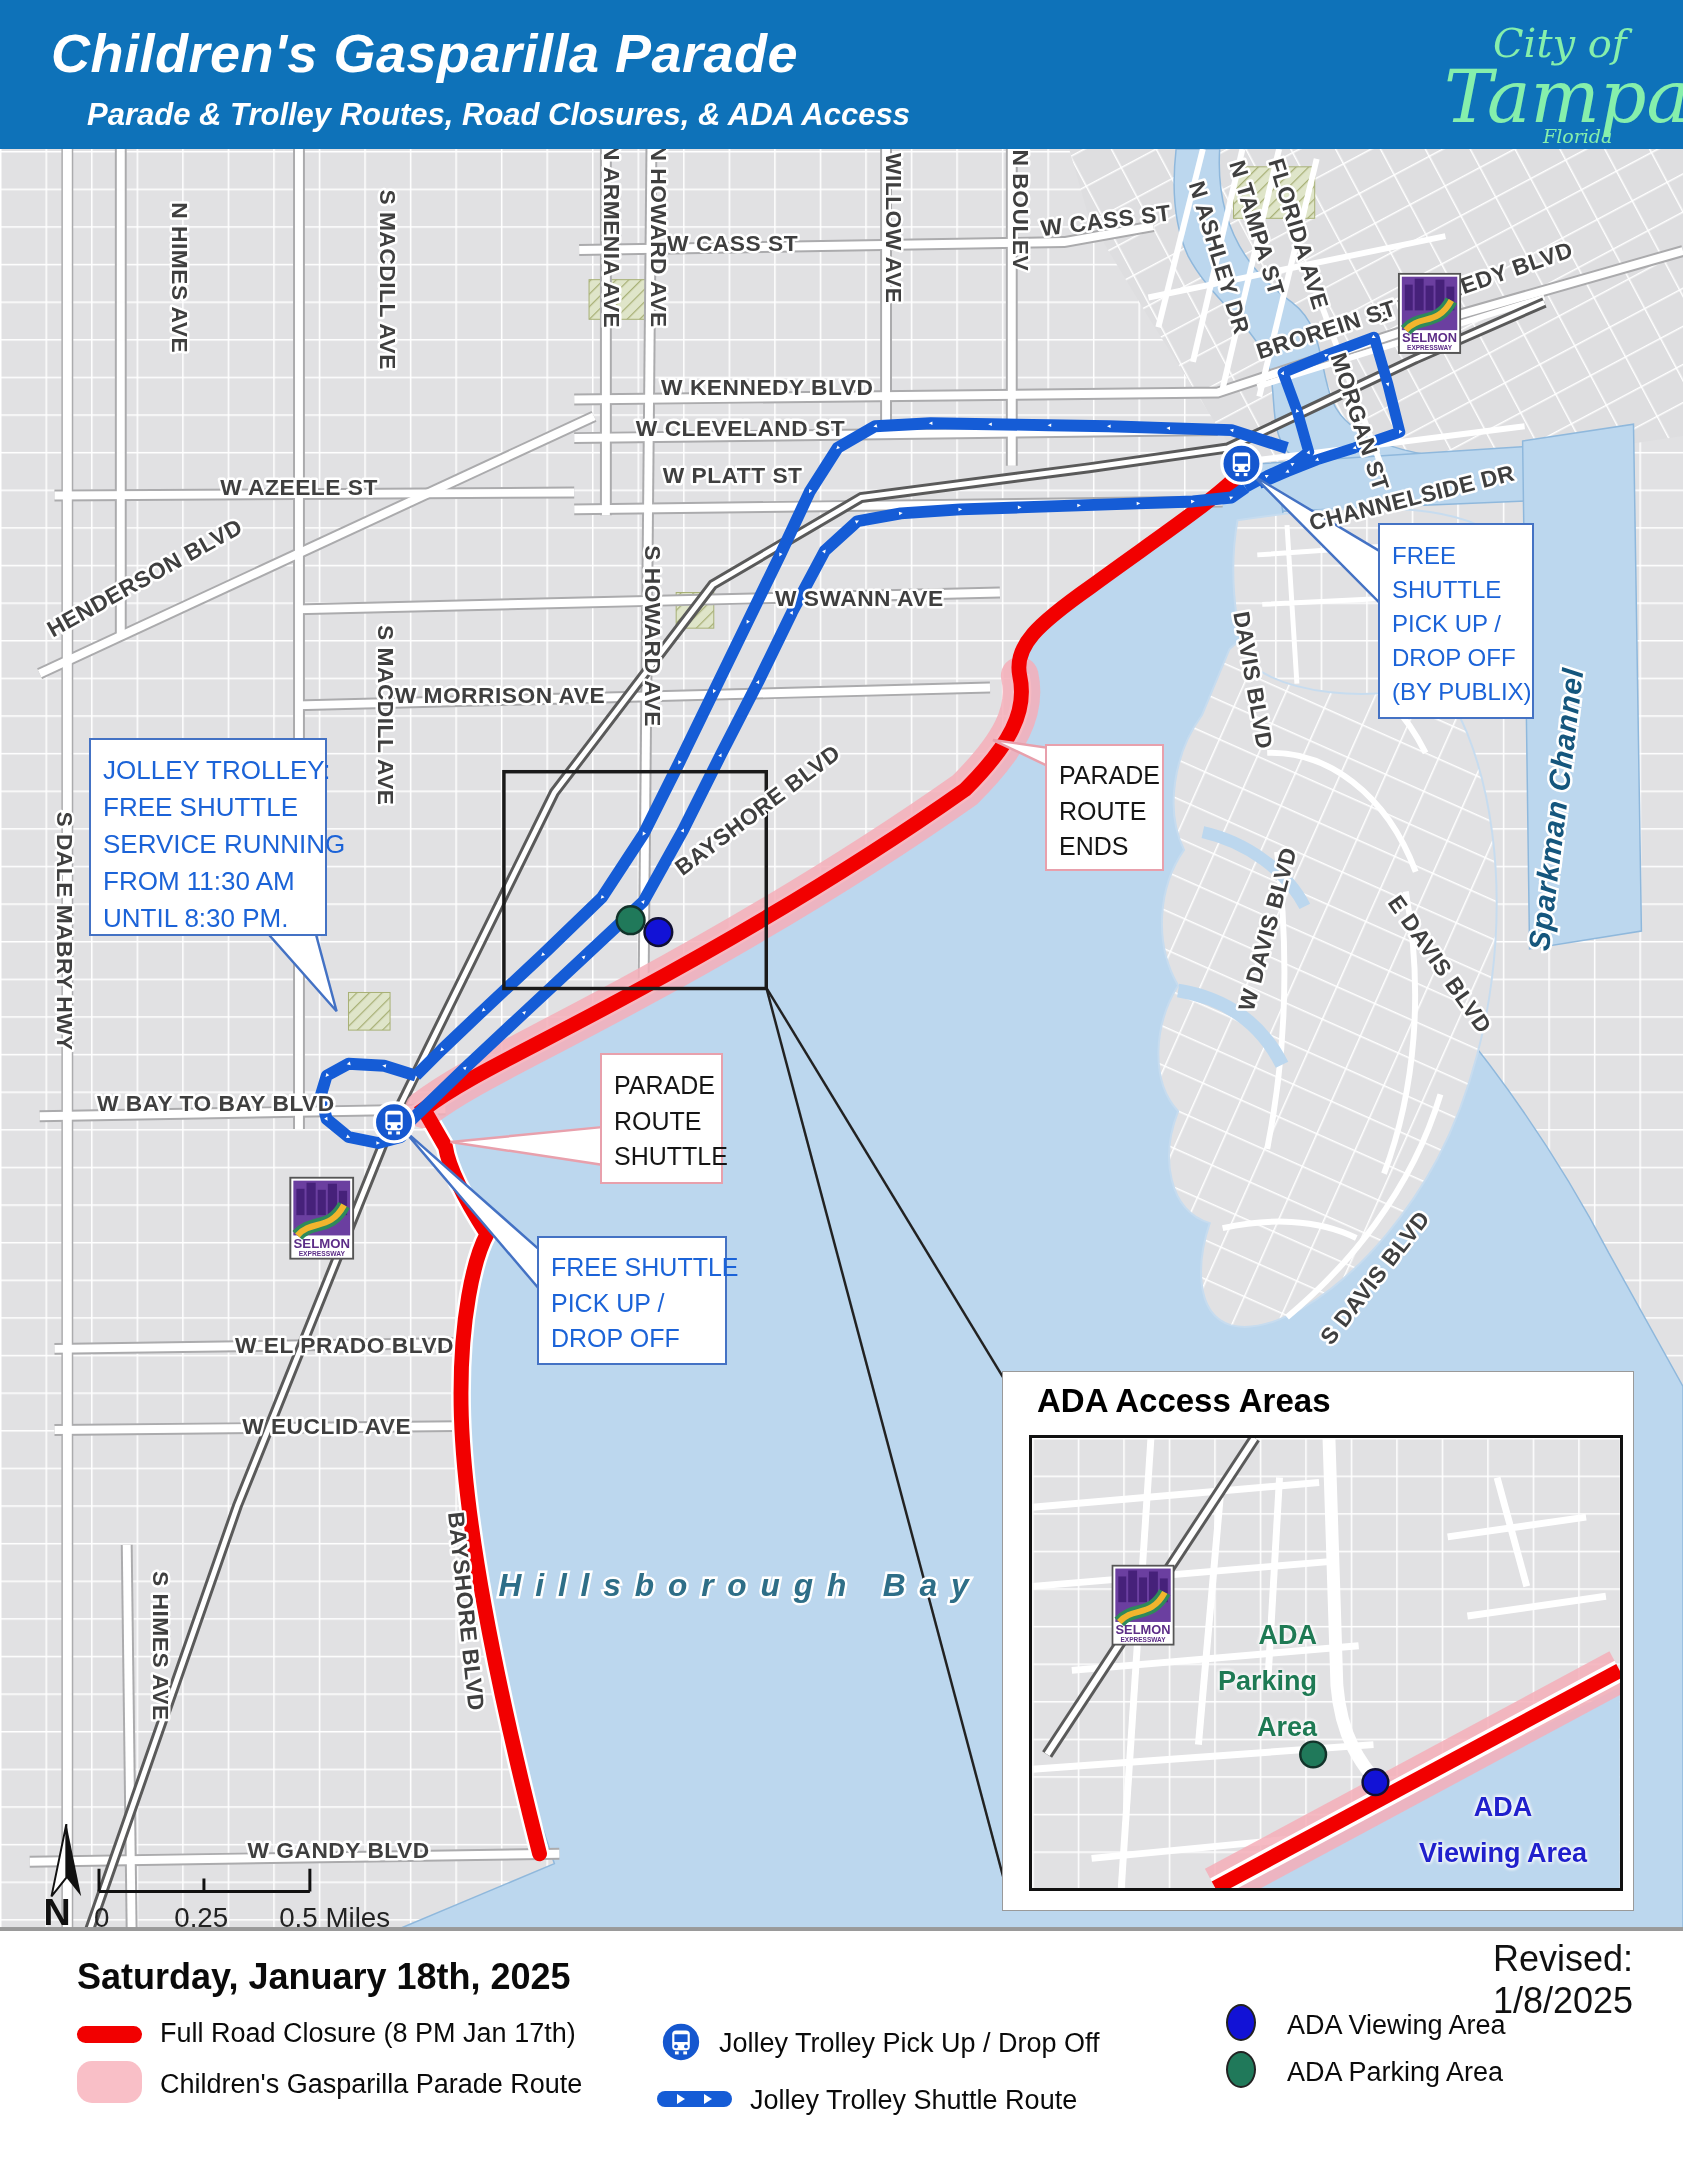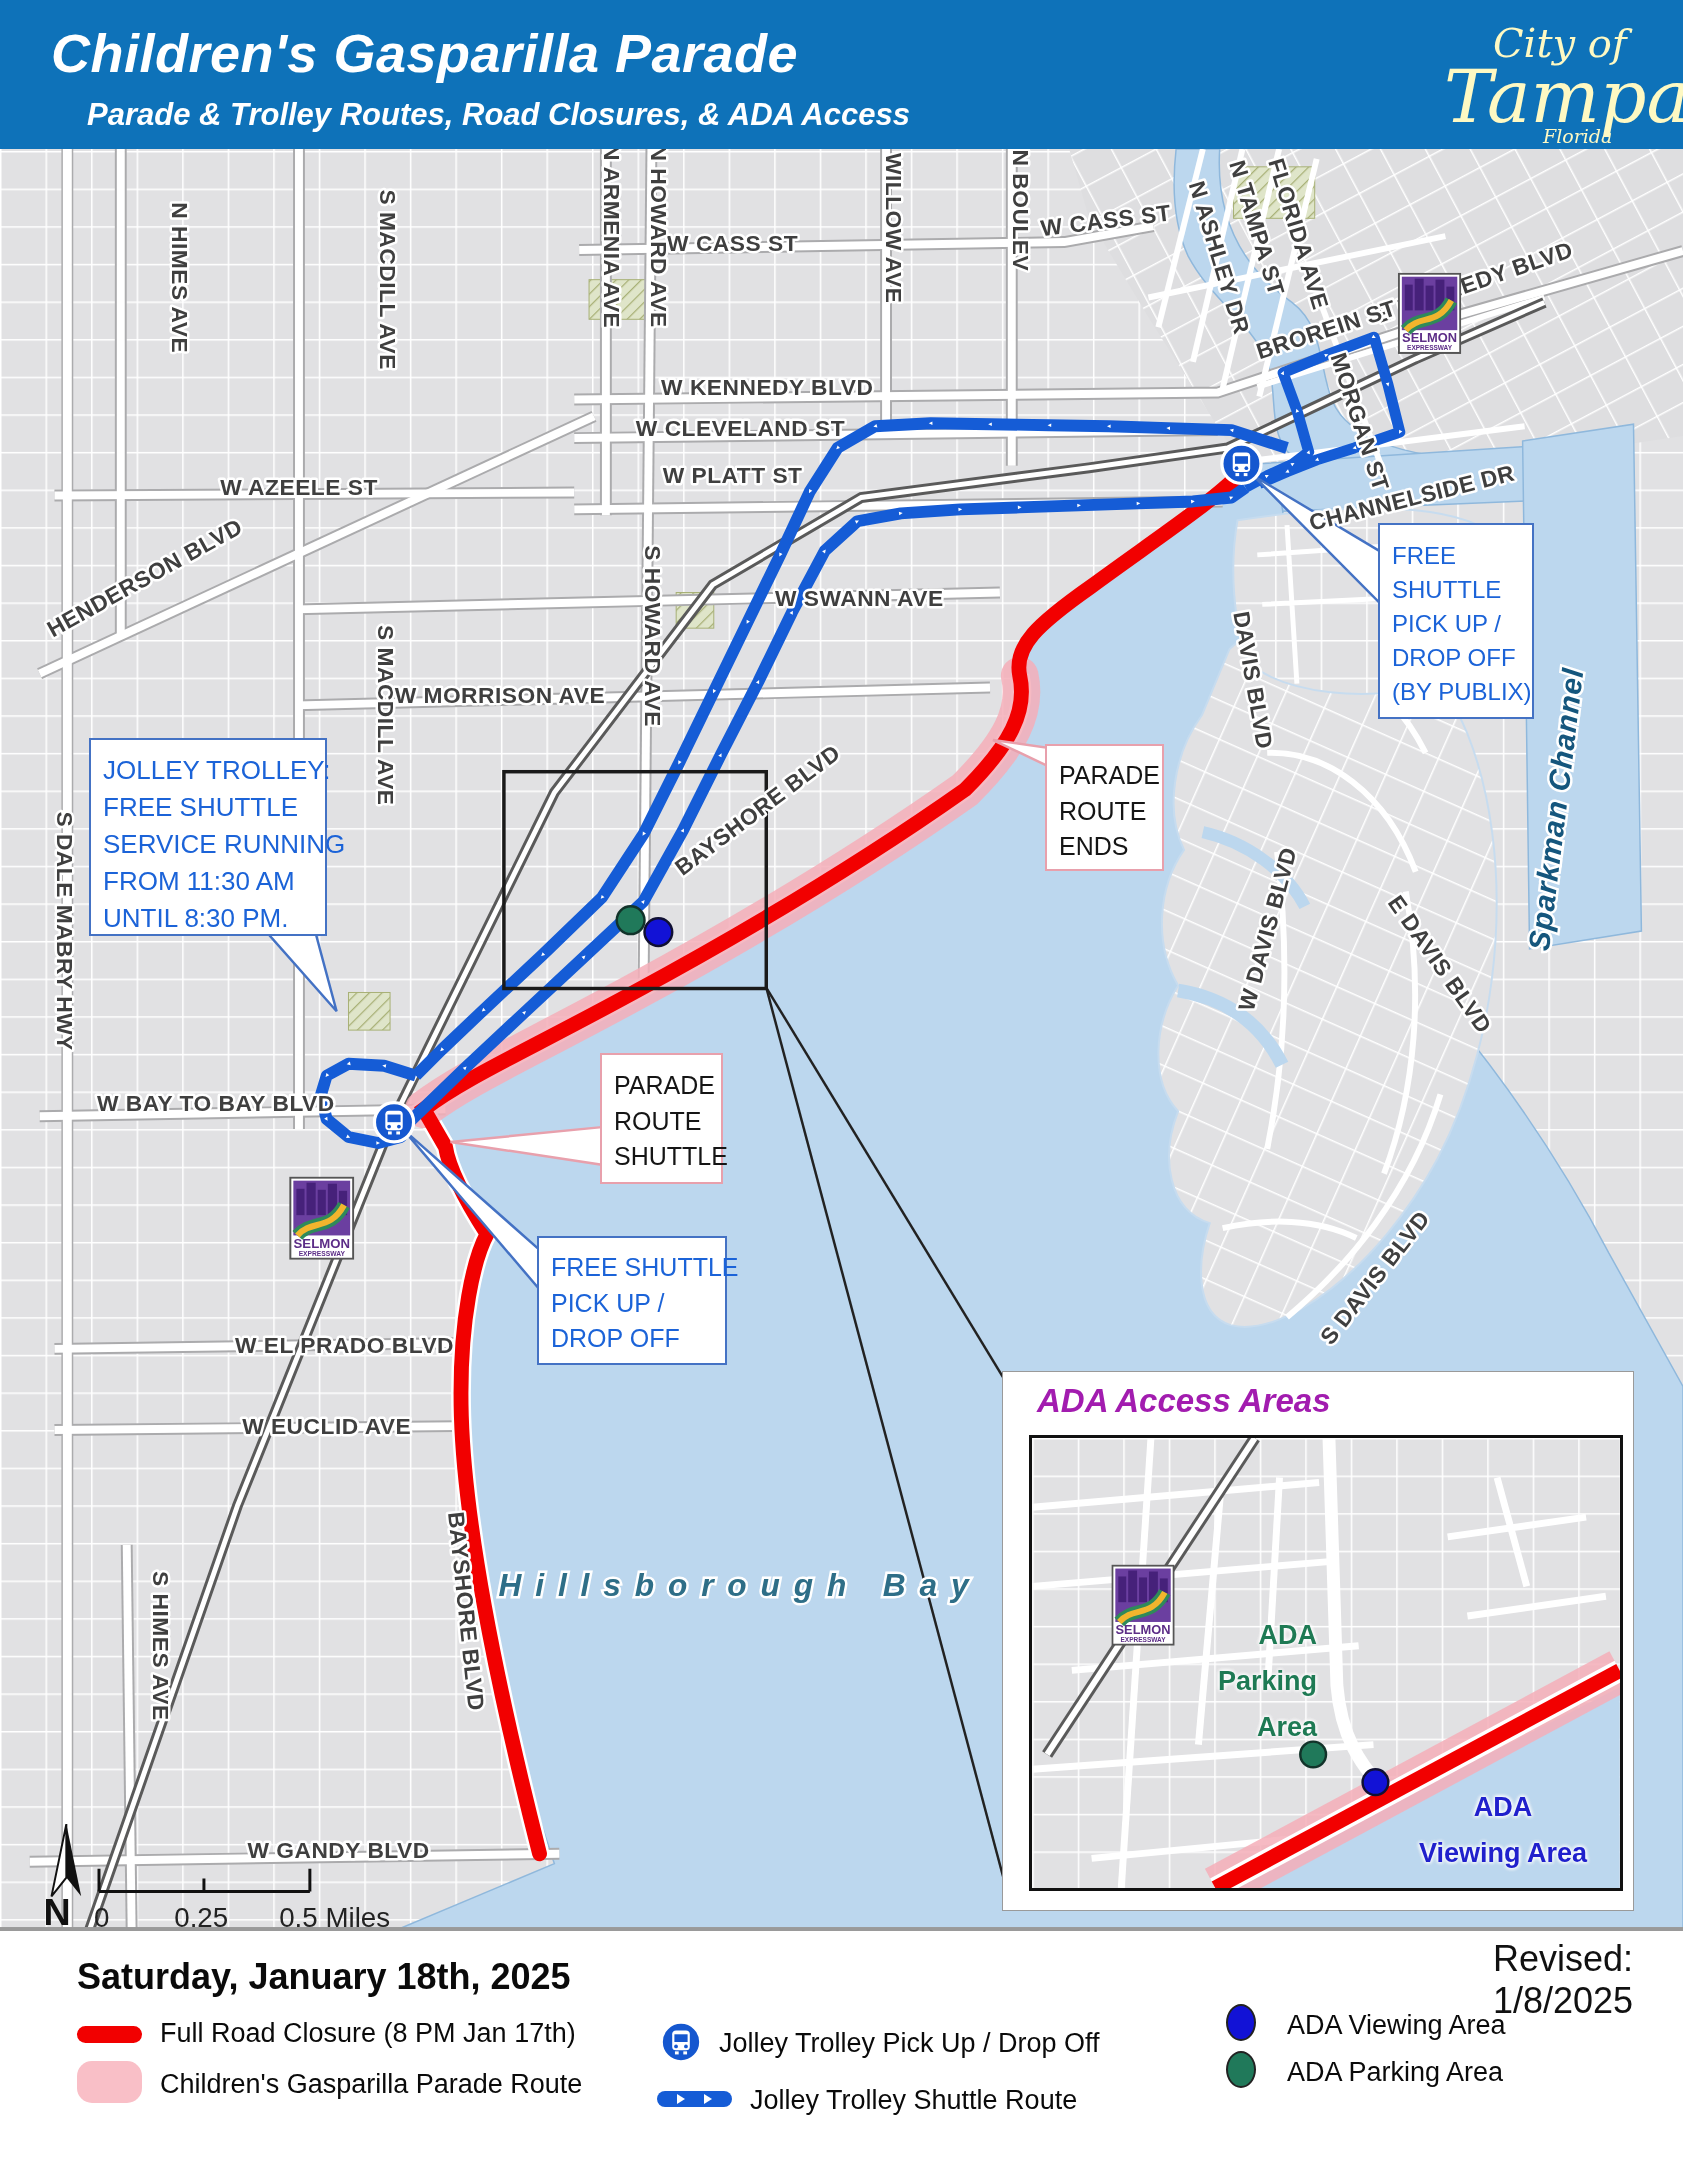--- a/index.html
+++ b/index.html
@@ -2,38 +2,38 @@
 <html><head>
 <meta charset="utf-8">
 <style>
   html,body{margin:0;padding:0;background:#fff;}
   #page{position:relative;width:1683px;height:2178px;overflow:hidden;background:#fff;
         font-family:"Liberation Sans",sans-serif;}
   
   .hdr{position:absolute;left:0;top:0;width:1683px;height:149px;background:#0E72B9;}
   .hdr-title{position:absolute;left:51px;top:22px;color:#fff;font-size:54px;font-weight:bold;font-style:italic;letter-spacing:0.5px;}
   .hdr-sub{position:absolute;left:87px;top:97px;color:#fff;font-size:31px;font-weight:bold;font-style:italic;}
-  .tampa-logo{position:absolute;left:1416px;top:14px;width:228px;height:129px;color:#fef9c3;font-family:"DejaVu Serif",serif;font-style:italic;}
+  .tampa-logo{position:absolute;left:1416px;top:14px;width:228px;height:129px;color:#86efac;font-family:"DejaVu Serif",serif;font-style:italic;}
   .tampa-city{position:absolute;left:77px;top:6px;font-size:40px;}
   .tampa-name{position:absolute;left:20px;top:40px;font-size:73px;margin-left:8px;}
   .tampa-fl{position:absolute;left:127px;top:111px;font-size:19px;}
   
   #mapsvg{position:absolute;left:0;top:149px;}
   .slabel{font-family:"Liberation Sans",sans-serif;font-weight:bold;font-size:23px;fill:#3F3F3F;
           paint-order:stroke;stroke:#fff;stroke-width:5px;stroke-linejoin:round;text-anchor:middle;letter-spacing:.5px;}
   .wlabel{font-family:"Liberation Sans",sans-serif;font-weight:bold;font-style:italic;
           paint-order:stroke;stroke:#fff;stroke-width:5px;text-anchor:middle;}
   
   .co{position:absolute;background:#fff;box-sizing:border-box;line-height:1.42;}
   .co.blue{border:2.5px solid #4472C4;color:#1B63D8;}
   .co.pink{border:2.5px solid #E8A0AC;color:#151515;}
   .co div{white-space:nowrap;}
   
   .inset{position:absolute;left:1002px;top:1371px;width:632px;height:540px;background:#fff;border:1.5px solid #9a9a9a;box-sizing:border-box;}
-  .inset-title{position:absolute;left:34px;top:10px;font-size:33px;font-style:italic;font-weight:bold;color:#a21caf;}
+  .inset-title{position:absolute;left:34px;top:10px;font-size:33px;font-weight:bold;color:#000000;}
   .inset-map{position:absolute;left:26px;top:63px;width:588px;height:450px;border:3.5px solid #111;box-sizing:content-box;overflow:hidden;}
   .ada-green{position:absolute;left:1139px;top:1612px;width:178px;text-align:right;color:#1E7A54;font-weight:bold;font-size:27px;line-height:46px;text-shadow:0 0 4px #fff,0 0 4px #fff,0 0 4px #fff;}
   .ada-blue{position:absolute;left:1384px;top:1784px;width:238px;text-align:center;color:#2020CC;font-weight:bold;font-size:27px;line-height:46px;text-shadow:0 0 4px #fff,0 0 4px #fff,0 0 4px #fff;}
   .revised{position:absolute;left:1493px;top:1938px;font-size:36px;color:#111;}
   
   .legend-date{position:absolute;left:77px;top:1956px;font-size:36px;font-weight:bold;color:#0a0a0a;}
   .lg-label{position:absolute;font-size:27px;color:#0a0a0a;white-space:nowrap;}
   .sw-red{position:absolute;left:77px;top:2026px;width:65px;height:17px;border-radius:9px;background:#F20000;}
   .sw-pink{position:absolute;left:77px;top:2061px;width:65px;height:42px;border-radius:15px;background:#F9BFC7;}
   .sw-dash{position:absolute;left:657px;top:2091px;width:75px;height:16px;border-radius:8px;background:#155CD6;display:flex;align-items:center;justify-content:space-evenly;}

